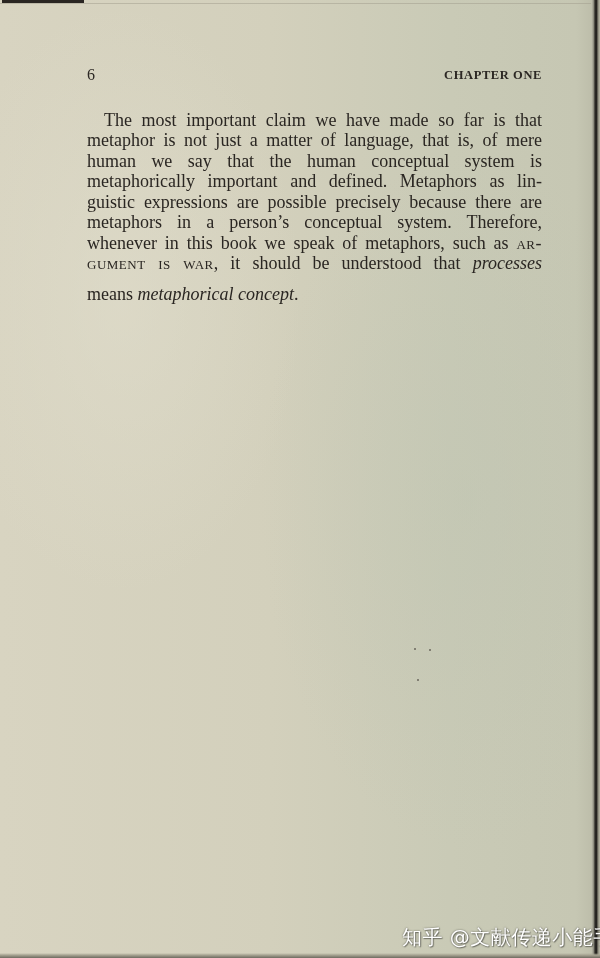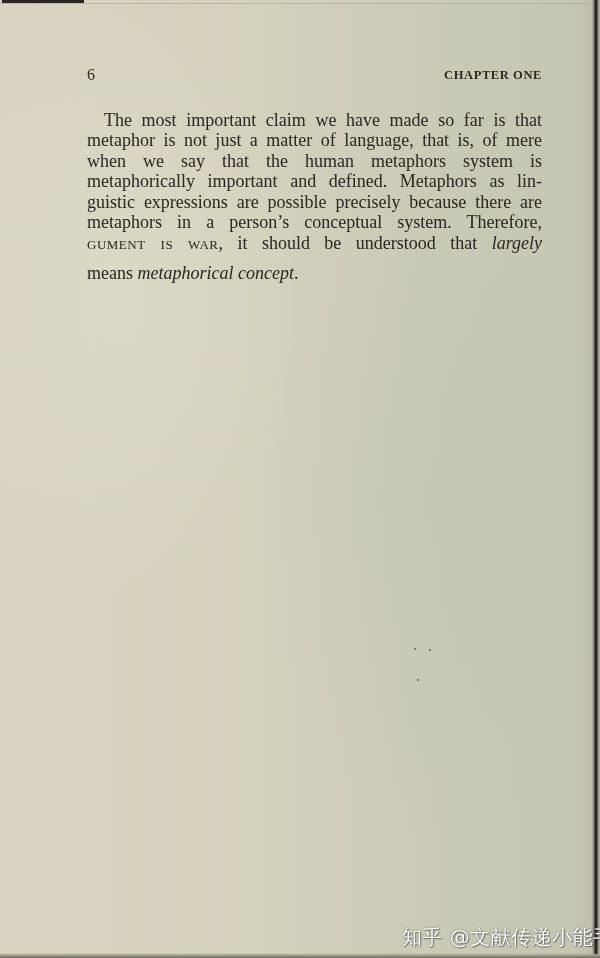--- a/index.html
+++ b/index.html
@@ -73,25 +73,26 @@
   <div class="bottom-edge"></div>
 
   <div class="running-head">
     <span class="page-number">6</span>
     <span class="chapter-title">CHAPTER ONE</span>
   </div>
 
   <div class="body-text">
     <span class="line indent"><span>The most important claim we have made so far is that</span></span>
     <span class="line"><span>metaphor is not just a matter of language, that is, of mere</span></span>
-    <span class="line"><span>when we say that the human metaphors system is</span></span>
+    <span class="line"><span>human we say that the human conceptual system is</span></span>
     <span class="line"><span>metaphorically important and defined. Metaphors as lin-</span></span>
     <span class="line"><span>guistic expressions are possible precisely because there are</span></span>
     <span class="line"><span>metaphors in a person’s conceptual system. Therefore,</span></span>
-    <span class="line"><span class="sc">gument is war</span><span>, it should be understood that&nbsp;</span><i>largely</i></span>
+    <span class="line"><span>whenever in this book we speak of metaphors, such as&nbsp;</span><span class="sc">ar-</span></span>
+    <span class="line"><span class="sc">gument is war</span><span>, it should be understood that&nbsp;</span><i>processes</i></span>
     <span class="line last"><span>means&nbsp;</span><i>metaphorical concept</i><span>.</span></span>
   </div>
 
   <div class="speck" style="left:414px; top:648px;"></div>
   <div class="speck" style="left:429px; top:649px;"></div>
   <div class="speck" style="left:417px; top:679px;"></div>
 
   <div class="watermark">知乎 @文献传递小能手</div>
 </div>
 

